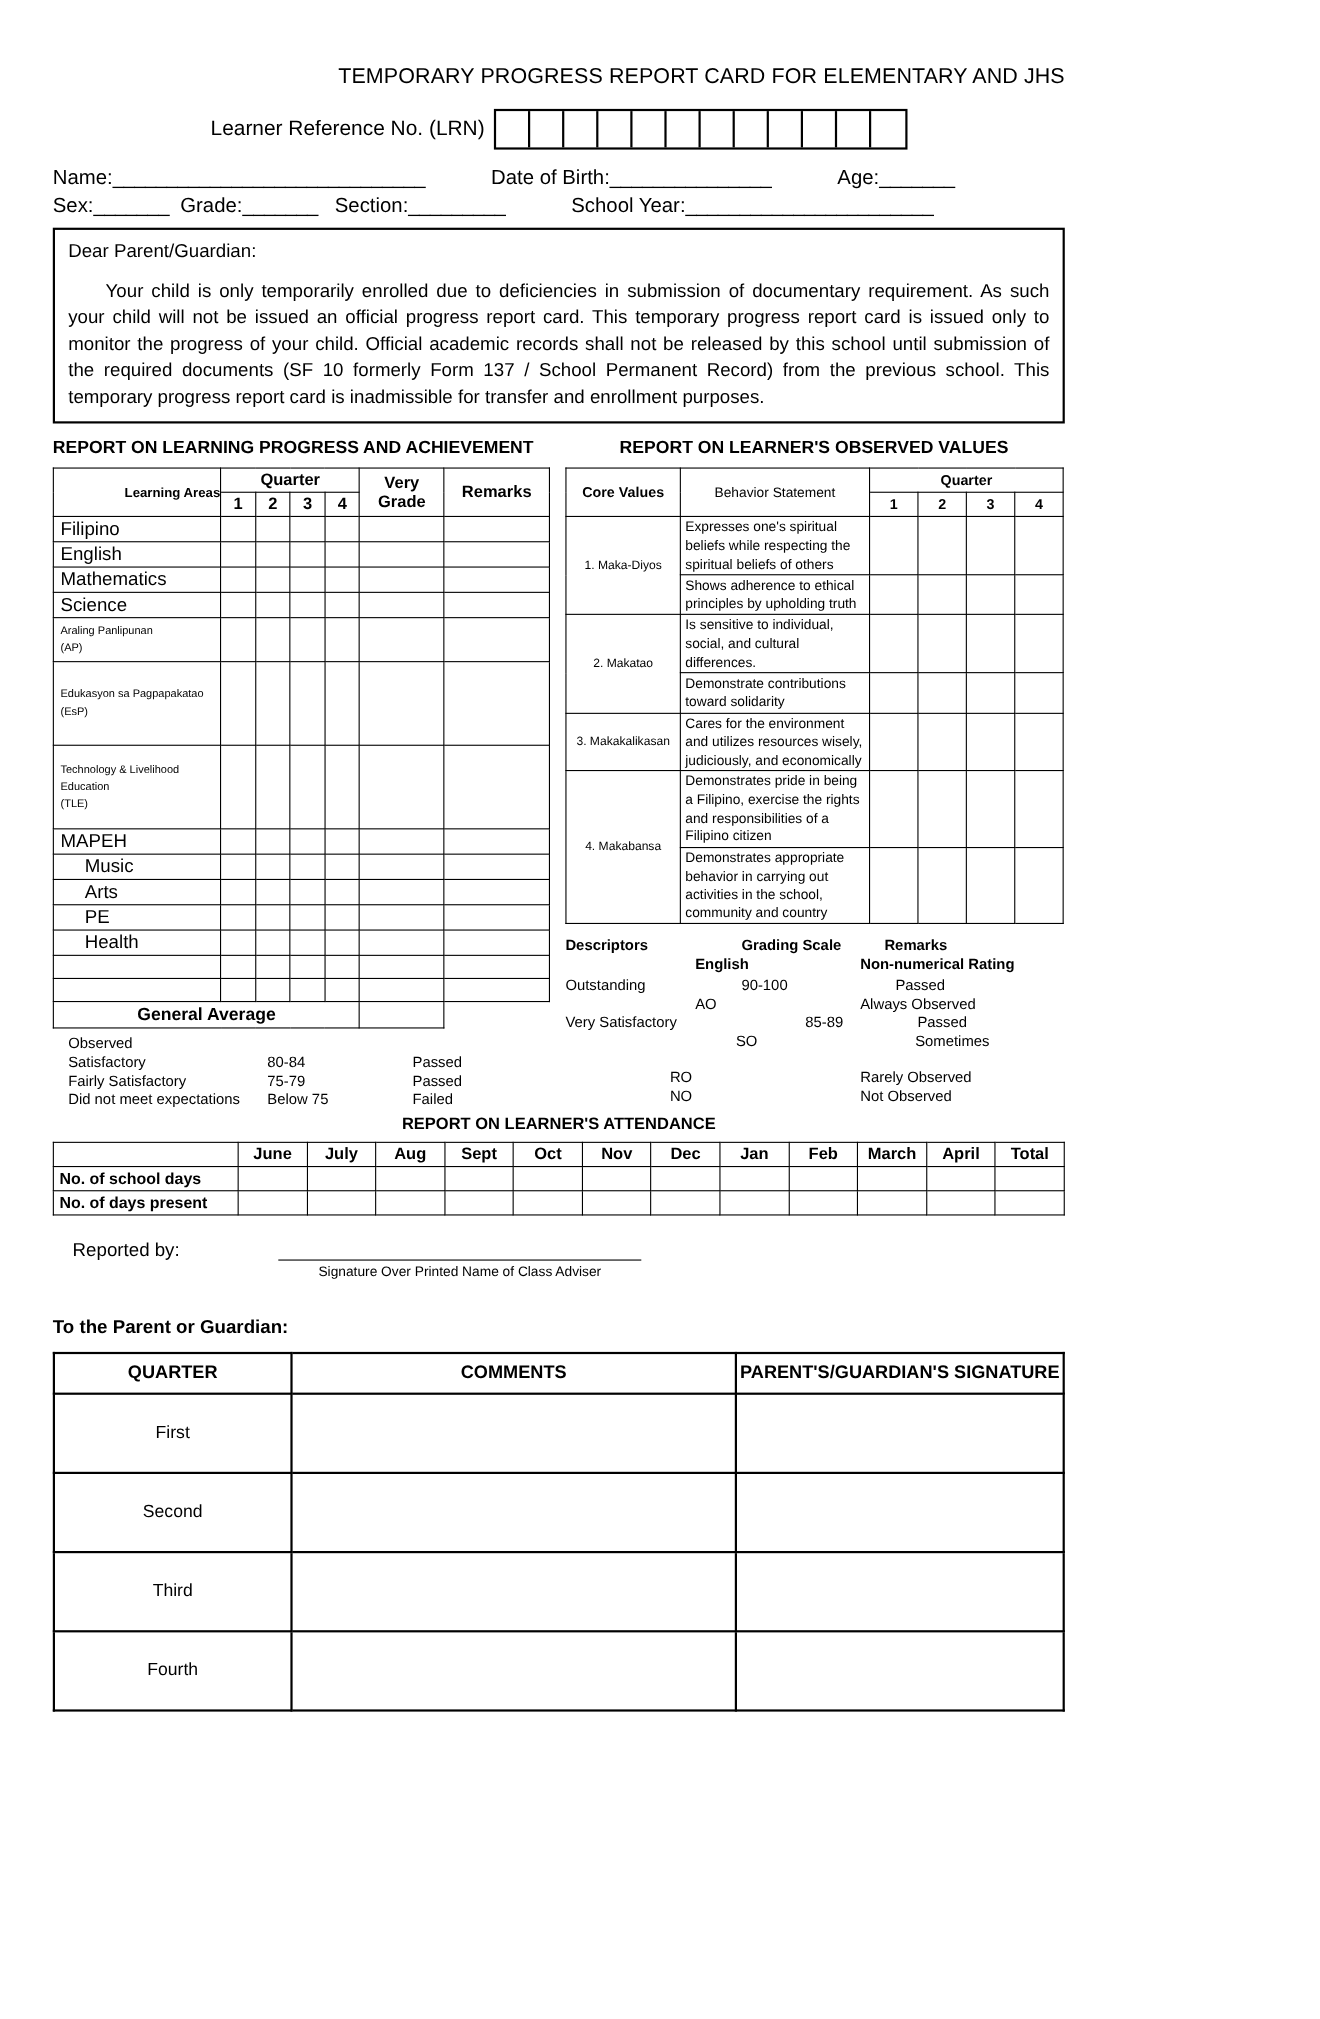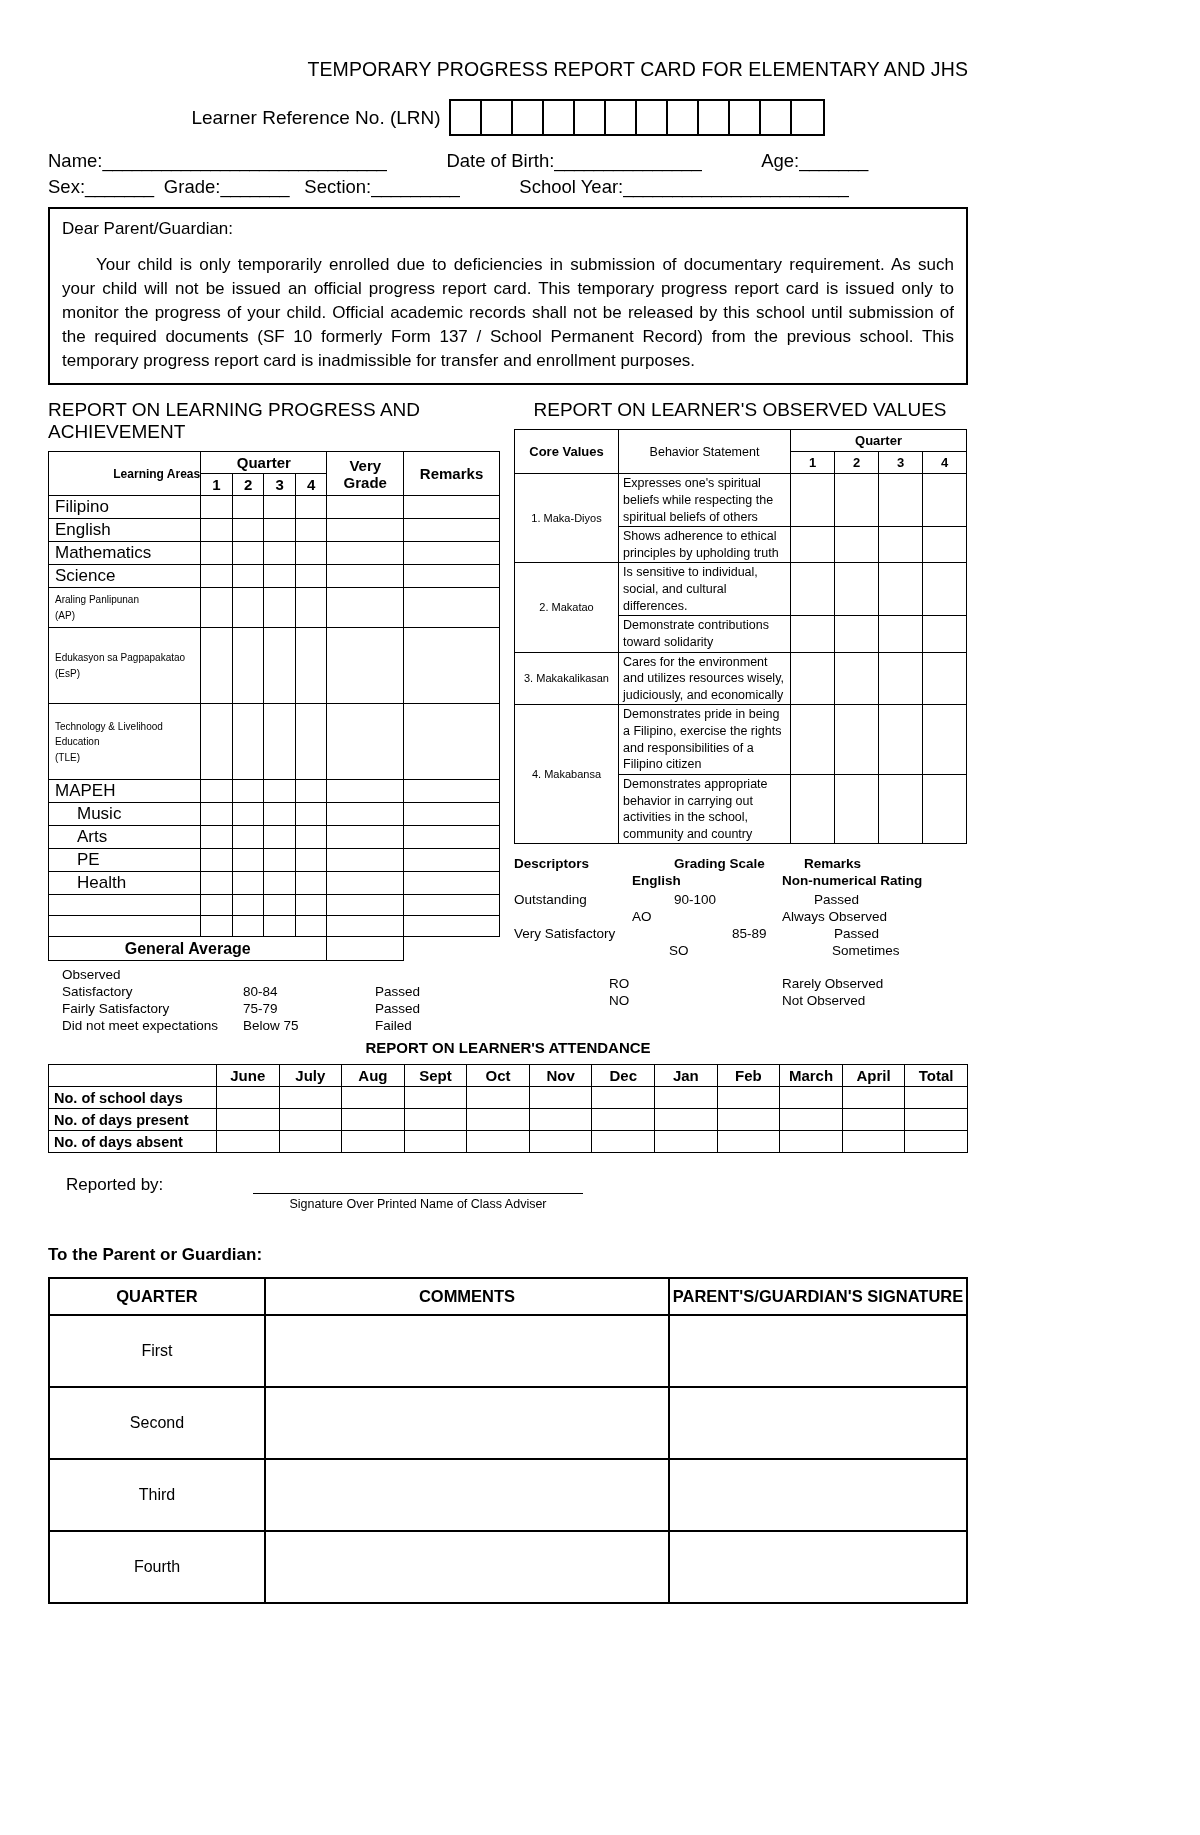--- a/index.html
+++ b/index.html
@@ -42,21 +42,21 @@
     border:2px solid #000;
     padding:8px 12px 10px 12px;
     margin-top:6px;
     font-size:17px;
     line-height:1.42;
   }
   .letter-box .salut { margin-bottom:12px; }
   .letter-box p { margin:0; text-align:justify; text-indent:34px; }
 
   
-  .sec-head { font-weight:normal; font-size:19px; margin:14px 0 8px 0; }
+  .sec-head { font-weight:bold; font-size:16px; margin:14px 0 8px 0; }
 
   
   .cols { display:flex; gap:14px; align-items:flex-start; }
   .col-left { width:452px; }
   .col-right { width:452px; }
 
   
   table { border-collapse:collapse; }
   .la-table { width:452px; table-layout:fixed; }
   .la-table th, .la-table td { border:1.6px solid #000; }
@@ -489,35 +489,20 @@
             <td></td>
             <td></td>
             <td></td>
             <td></td>
             <td></td>
             <td></td>
             <td></td>
             <td></td>
             <td></td>
           </tr>
-          <tr>
-            <td class="lbl">No. of days absent</td>
-            <td></td>
-            <td></td>
-            <td></td>
-            <td></td>
-            <td></td>
-            <td></td>
-            <td></td>
-            <td></td>
-            <td></td>
-            <td></td>
-            <td></td>
-            <td></td>
-          </tr>
         </tbody>
   </table>
 
   <div class="reported">
     <div class="rb">Reported by:</div>
     <div class="sigline"></div>
     <div class="sigcap">Signature Over Printed Name of Class Adviser</div>
   </div>
 
   <div class="ttp">To the Parent or Guardian:</div>

